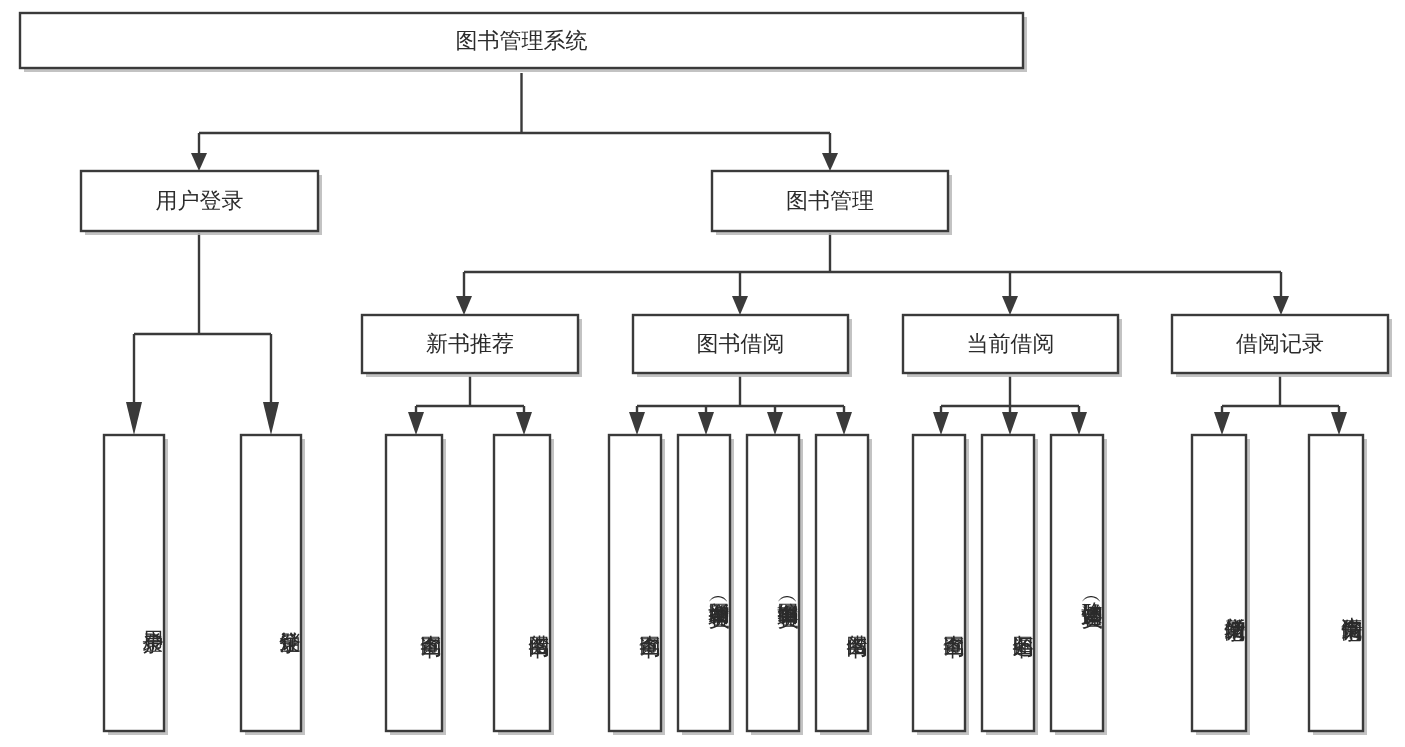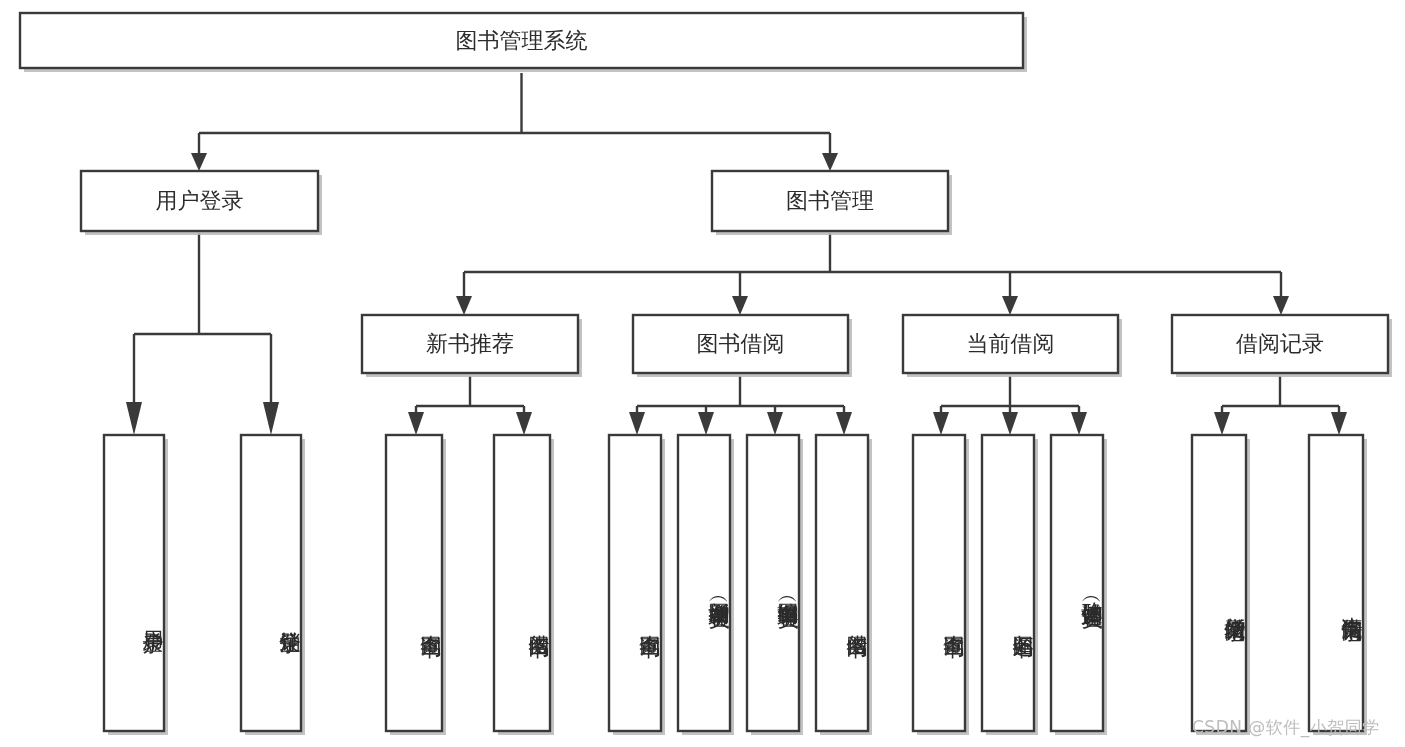--- a/index.html
+++ b/index.html
@@ -227,15 +227,14 @@
   <div class="vlabel" style="left:747px; top:443px; width:52px; height:292px;">编辑图书（管理员）</div>
   <div class="vlabel" style="left:816px; top:505px; width:52px; height:230px;">借阅图书</div>
 
   <div class="vlabel" style="left:913px; top:505px; width:52px; height:230px;">查询图书</div>
   <div class="vlabel" style="left:982px; top:505px; width:52px; height:230px;">归还图书</div>
   <div class="vlabel" style="left:1051px; top:443px; width:52px; height:292px;">确认归还（管理员）</div>
 
   <div class="vlabel" style="left:1192px; top:470px; width:54px; height:265px;">新增借阅记录</div>
   <div class="vlabel" style="left:1309px; top:470px; width:54px; height:265px;">查询借阅记录</div>
 
-  <div class="watermark" style="left:1192px; top:716px;">CSDN @软件_小贺同学</div>
 
 </div>
 
 </body></html>

